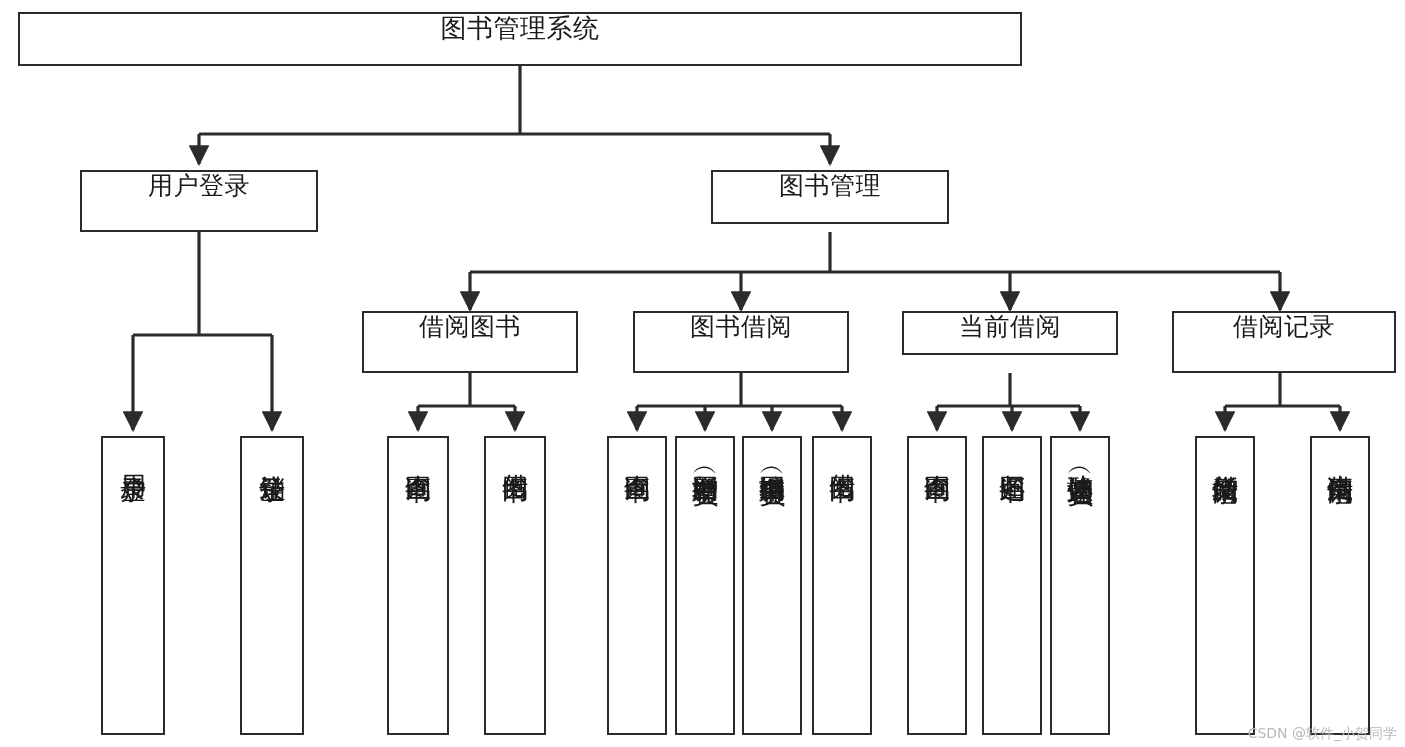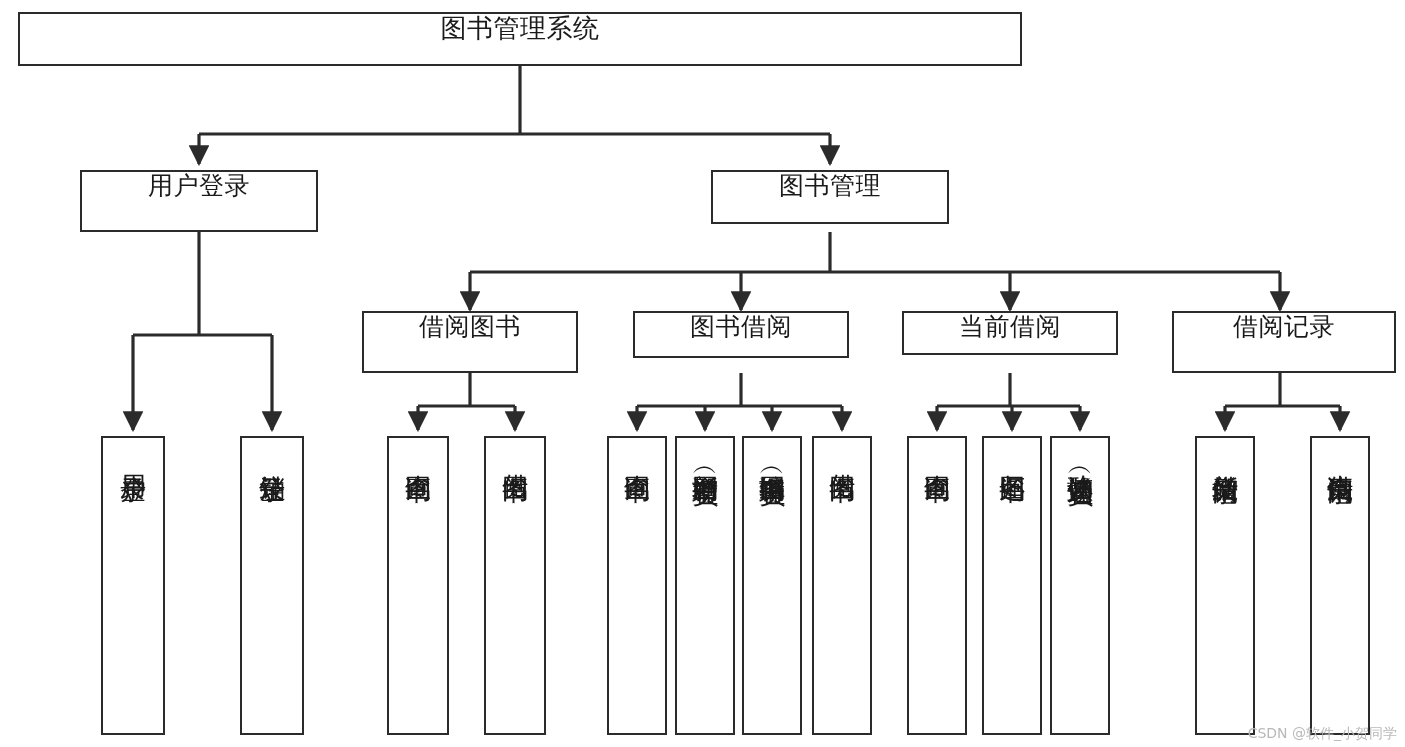--- a/index.html
+++ b/index.html
@@ -132,21 +132,21 @@
   <div class="node horizontal" style="left:80px; top:170px; width:238px; height:62px;">
     <span class="node-label">用户登录</span>
   </div>
   <div class="node horizontal" style="left:711px; top:170px; width:238px; height:54px;">
     <span class="node-label">图书管理</span>
   </div>
 
   <div class="node horizontal" style="left:362px; top:311px; width:216px; height:62px;">
     <span class="node-label">借阅图书</span>
   </div>
-  <div class="node horizontal" style="left:633px; top:311px; width:216px; height:47px;">
+  <div class="node horizontal" style="left:633px; top:311px; width:216px; height:62px;">
     <span class="node-label">图书借阅</span>
   </div>
   <div class="node horizontal" style="left:902px; top:311px; width:216px; height:44px;">
     <span class="node-label">当前借阅</span>
   </div>
   <div class="node horizontal" style="left:1172px; top:311px; width:224px; height:62px;">
     <span class="node-label">借阅记录</span>
   </div>
 
   <div class="node vertical" style="left:101px; top:436px; width:64px; height:299px;">

